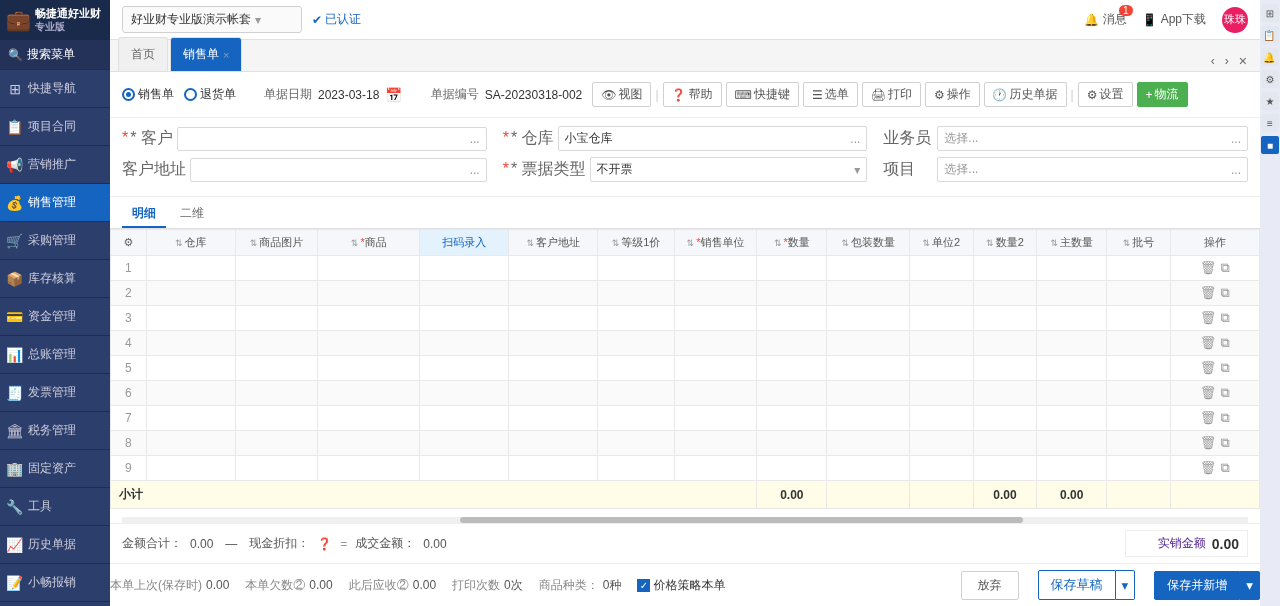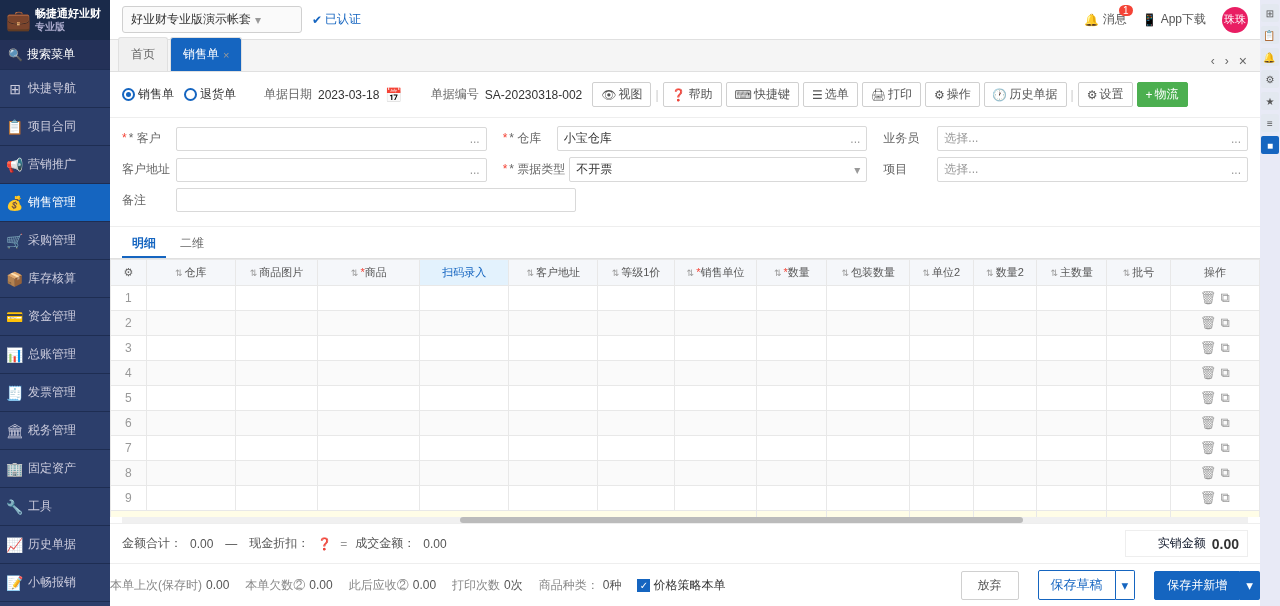--- a/index.html
+++ b/index.html
@@ -51,21 +51,21 @@
     .radio-dot.checked::after { content: ''; width: 5px; height: 5px; background: #1565c0; border-radius: 50%; }
     .form-field-group { display: flex; align-items: center; gap: 6px; margin-left: 18px; }
     .form-label { color: #666; font-size: 12px; }
     .form-value { color: #333; font-size: 12px; }
     .action-btn { padding: 3px 8px; border: 1px solid #d0d0d0; border-radius: 2px; background: #fff; cursor: pointer; font-size: 12px; color: #555; display: flex; align-items: center; gap: 2px; }
     
     
     .form-fields { padding: 8px 12px; border-bottom: 1px solid #eee; flex-shrink: 0; }
     .form-row { display: flex; align-items: center; margin-bottom: 6px; gap: 16px; }
     .field-item { display: flex; align-items: center; gap: 4px; flex: 1; }
-    .field-label { font-size: 12px; color: #666; white-space: nowrap; min-width: 50px; }
+    .field-label { font-size: 16px; color: #666; white-space: nowrap; min-width: 50px; }
     .field-label.required::before { content: '*'; color: #f44336; margin-right: 2px; }
     .field-input { flex: 1; border: 1px solid #d9d9d9; border-radius: 2px; padding: 3px 6px; font-size: 12px; min-height: 24px; display: flex; align-items: center; position: relative; }
     .field-input-value { color: #333; font-size: 12px; }
     .field-dots { color: #999; font-size: 12px; margin-left: auto; cursor: pointer; }
     .field-select { display: flex; align-items: center; border: 1px solid #d9d9d9; border-radius: 2px; padding: 3px 6px; font-size: 12px; min-height: 24px; flex: 1; cursor: pointer; }
     .field-select-value { flex: 1; }
     .field-select-arrow { color: #999; }
     
     
     .table-area { flex: 1; overflow: hidden; display: flex; flex-direction: column; }
@@ -113,21 +113,21 @@
     .right-panel { width: 20px; background: #e8eaf6; display: flex; flex-direction: column; align-items: center; gap: 2px; padding: 4px 0; flex-shrink: 0; }
     .right-panel-btn { width: 18px; height: 18px; background: #e3e8f0; border-radius: 2px; cursor: pointer; display: flex; align-items: center; justify-content: center; font-size: 10px; color: #555; margin-bottom: 2px; }
     .right-panel-btn.active { background: #1565c0; color: #fff; }
     
     
     .scroll-indicator { height: 6px; background: #f0f0f0; position: relative; margin: 0 12px; }
     .scroll-thumb { height: 6px; background: #bbb; border-radius: 3px; width: 50%; position: absolute; left: 30%; }
     
     
     .actual-amount-display { padding: 4px 8px; background: #fff; border: 1px solid #eee; display: flex; align-items: center; gap: 6px; font-size: 12px; }
-    .actual-amount-label { color: #0f172a; margin-left: 24px; }
+    .actual-amount-label { color: #4c1d95; margin-left: 24px; }
     .actual-amount-value { color: #333; font-size: 14px; font-weight: bold; }
     
     .form-toolbar { display: flex; align-items: center; justify-content: flex-end; gap: 4px; padding: 4px 0; }
   </style>
 </head>
 <body>
 
 <div class="app-container">
 
   <div class="sidebar">
@@ -349,26 +349,20 @@
               <span class="field-select-value">不开票</span>
               <span class="field-select-arrow">▾</span>
             </div>
           </div>
           <div class="field-item">
             <span class="field-label">项目</span>
             <div class="field-input" style="flex:2;">
               <span class="field-input-value" style="color:#999;">选择...</span>
               <span class="field-dots">...</span>
             </div>
-          </div>
-        </div>
-        <div class="form-row">
-          <div class="field-item">
-            <span class="field-label">备注</span>
-            <div class="field-input" style="flex:6;max-width:400px;"></div>
           </div>
         </div>
       </div>
 
       <div class="table-area">
         <div class="table-tabs">
           <div class="table-tab active">明细</div>
           <div class="table-tab">二维</div>
         </div>
         <div class="table-wrapper">

